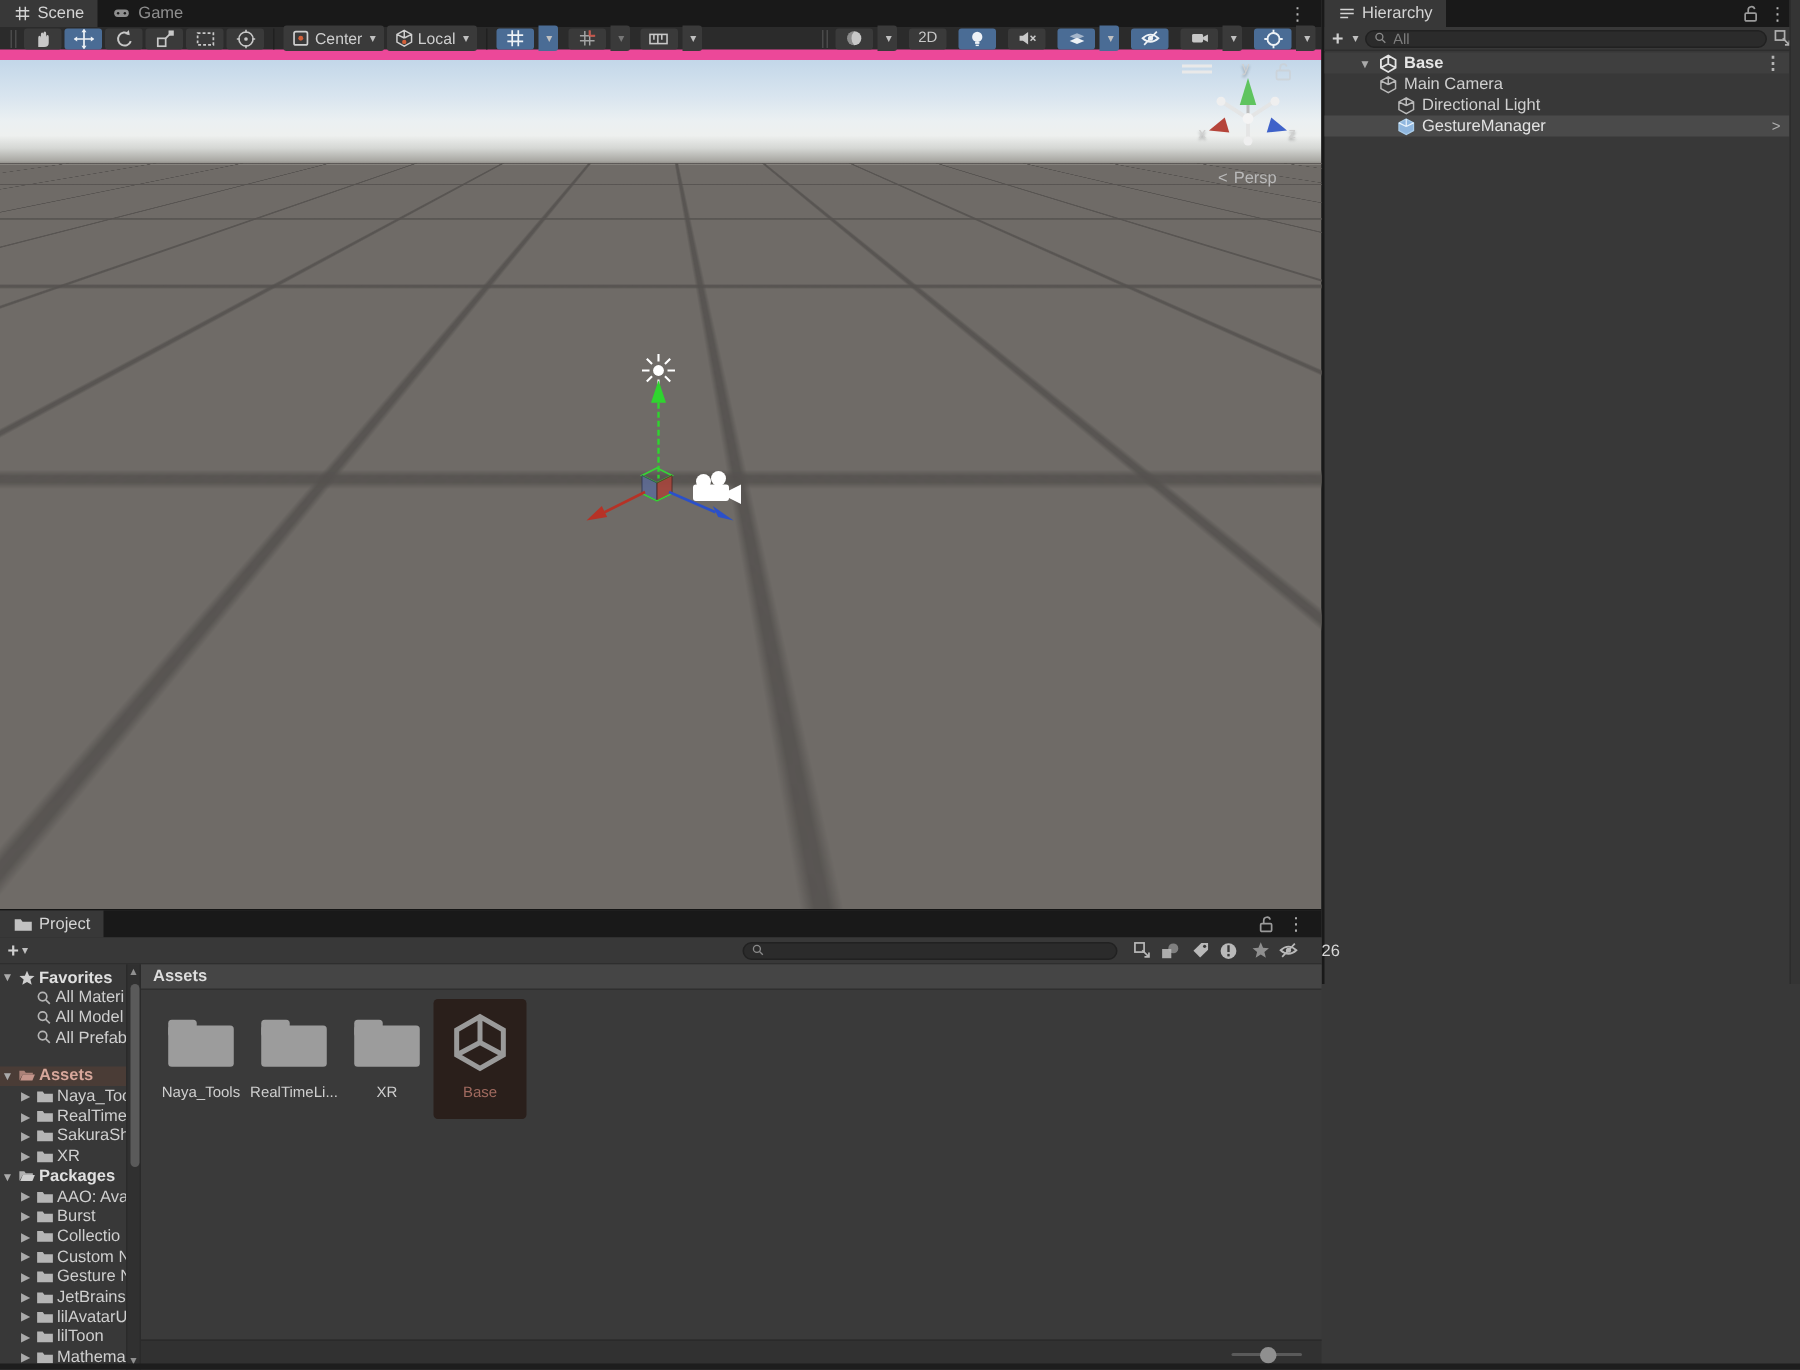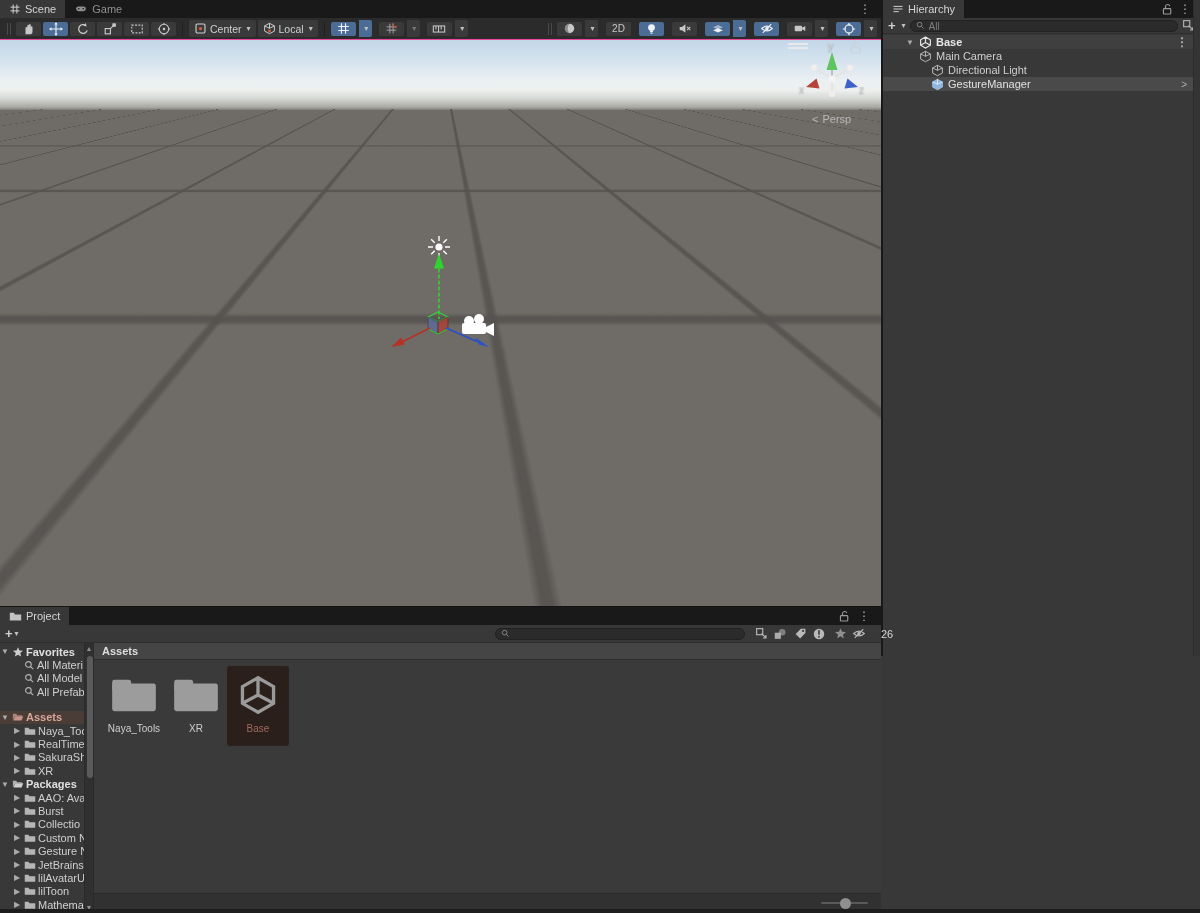--- a/index.html
+++ b/index.html
@@ -12,21 +12,21 @@
   .tab { height:18px; display:flex; align-items:center; gap:4px; padding:0 9px; color:#8f8f8f; }
   .tab.active { background:#383838; color:#d4d4d4; }
   .kebab { color:#b4b4b4; font-size:12px; line-height:1; }
   .dd { font-size:8px; color:#c0c0c0; margin-left:2px; }
   .tri { font-size:8px; color:#aaaaaa; width:10px; text-align:center; flex:none; }
   svg.ic { flex:none; }
   input { outline:none; }
 
   
   #scene-area { position:absolute; left:0; top:0; width:881px; height:606px; background:#383838; }
-  #scene-toolbar { position:absolute; left:0; top:18px; right:0; height:22px; background:#2b2b2b; border-bottom:1px solid #ec4899; display:flex; align-items:center; padding:0 4px; gap:2px; }
+  #scene-toolbar { position:absolute; left:0; top:18px; right:0; height:22px; background:#2b2b2b; border-bottom:7px solid #ec4899; display:flex; align-items:center; padding:0 4px; gap:2px; }
   .tb-sep { width:1px; height:14px; background:#202020; margin:0 4px; }
   .tb-handle { width:4px; height:12px; border-left:1px solid #4a4a4a; border-right:1px solid #4a4a4a; margin:0 3px; }
   .tbtn { height:14px; min-width:25px; padding:0 4px; background:#3a3a3a; border-radius:2px; display:flex; align-items:center; justify-content:center; color:#c8c8c8; }
   .tbtn.on { background:#4a6c95; color:#eef2f6; }
   .tbtn.txt { font-size:10px; padding:0 6px; }
   .tbtn-dd { height:17px; width:13px; background:#3a3a3a; border-radius:0 2px 2px 0; margin-left:1px; display:flex; align-items:center; justify-content:center; }
   .tbtn-dd.on { background:#4a6c95; }
   .chip { height:17px; background:#3a3a3a; border-radius:2px; display:flex; align-items:center; padding:0 5px; gap:3px; font-size:10.5px; color:#cfcfcf; }
 
   #viewport { position:absolute; left:0; top:40px; right:0; bottom:0; overflow:hidden; background:#6f6b67; }
@@ -733,20 +733,28 @@
                 </svg>
               </div>
             <div class="tlabel">Naya_Tools</div>
           </div>
           <div class="tile">
             <div class="icbox">
                 <svg width="46" height="38" style="color:#9c9c9c">
                   <use href="#s-folderbig"></use>
                 </svg>
               </div>
+            <div class="tlabel">RealTimeLi...</div>
+          </div>
+          <div class="tile">
+            <div class="icbox">
+                <svg width="46" height="38" style="color:#9c9c9c">
+                  <use href="#s-folderbig"></use>
+                </svg>
+              </div>
             <div class="tlabel">XR</div>
           </div>
           <div class="tile sel">
             <div class="icbox">
                 <svg width="40" height="40" style="color:#9a9a9a">
                   <use href="#s-unitybig"></use>
                 </svg>
               </div>
             <div class="tlabel">Base</div>
           </div>

